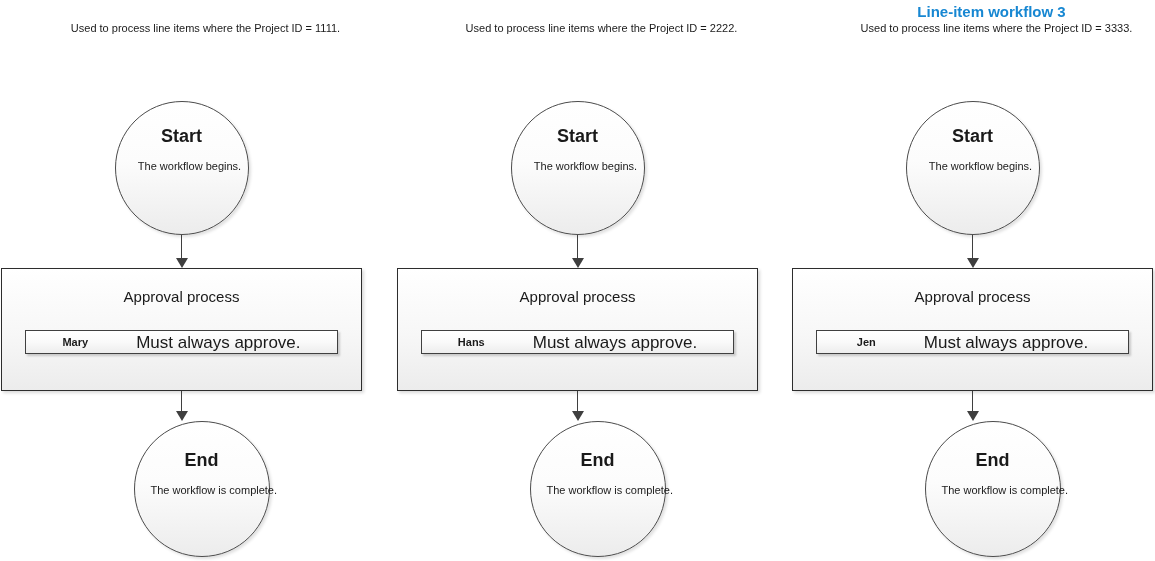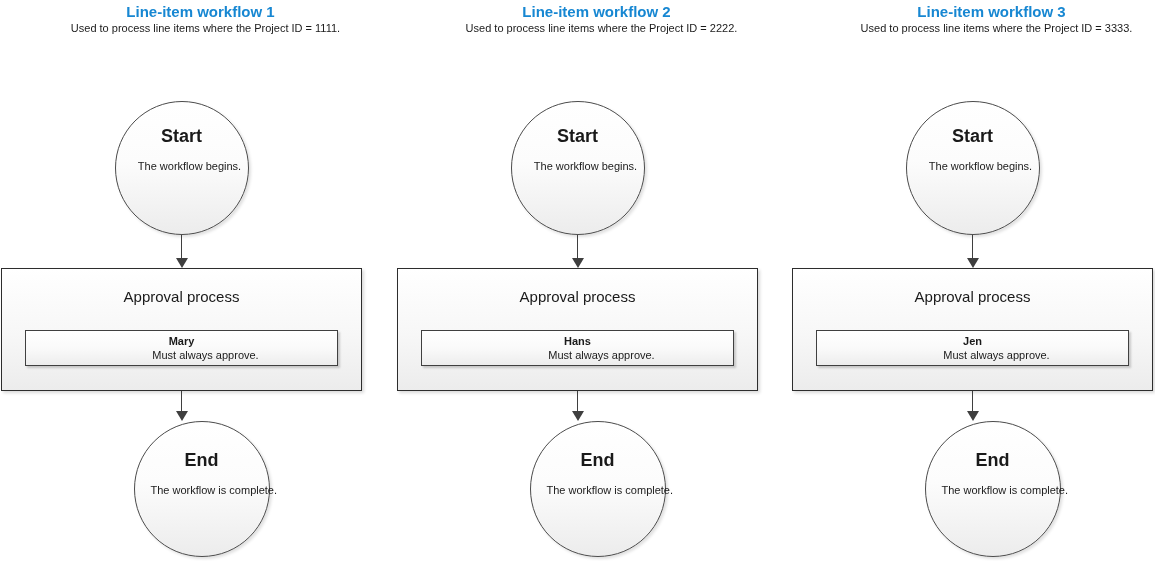--- a/index.html
+++ b/index.html
@@ -116,50 +116,48 @@
     text-align: center;
     font-size: 15px;
     font-weight: normal;
     color: #1a1a1a;
   }
   .inner-box {
     position: absolute;
     top: 61px;
     left: 23px;
     right: 23px;
-    height: 36px;
+    height: 24px;
     border: 1px solid #404040;
     background: linear-gradient(180deg, #ffffff 0%, #fafafa 50%, #ededed 100%);
     box-shadow: 2px 2px 2px rgba(0,0,0,0.18);
     box-sizing: border-box;
     display: flex;
-    flex-direction: column;
     align-items: center;
     justify-content: center;
     text-align: center;
   }
   .inner-name {
     font-size: 11px;
     font-weight: bold;
     color: #1a1a1a;
   }
   .inner-rule {
     margin-top: 2px;
-    font-size: 11px;
+    font-size: 17px;
     color: #1a1a1a;
     margin-left: 48px;
   }
 </style>
 </head>
 <body>
 
 <div class="canvas">
 
   <section class="workflow col1">
-    <h1 class="wf-title">Line-item workflow 1</h1>
     <p class="wf-subtitle">Used to process line items where the Project ID = 1111.</p>
 
     <div class="circle start">
       <div class="node-title">Start</div>
       <div class="node-desc">The workflow begins.</div>
     </div>
 
     <div class="arrow a1">
       <div class="arrow-line"></div>
       <div class="arrow-head"></div>
@@ -178,21 +176,20 @@
       <div class="arrow-head"></div>
     </div>
 
     <div class="circle end">
       <div class="node-title">End</div>
       <div class="node-desc">The workflow is complete.</div>
     </div>
   </section>
 
   <section class="workflow col2">
-    <h1 class="wf-title">Line-item workflow 2</h1>
     <p class="wf-subtitle">Used to process line items where the Project ID = 2222.</p>
 
     <div class="circle start">
       <div class="node-title">Start</div>
       <div class="node-desc">The workflow begins.</div>
     </div>
 
     <div class="arrow a1">
       <div class="arrow-line"></div>
       <div class="arrow-head"></div>

